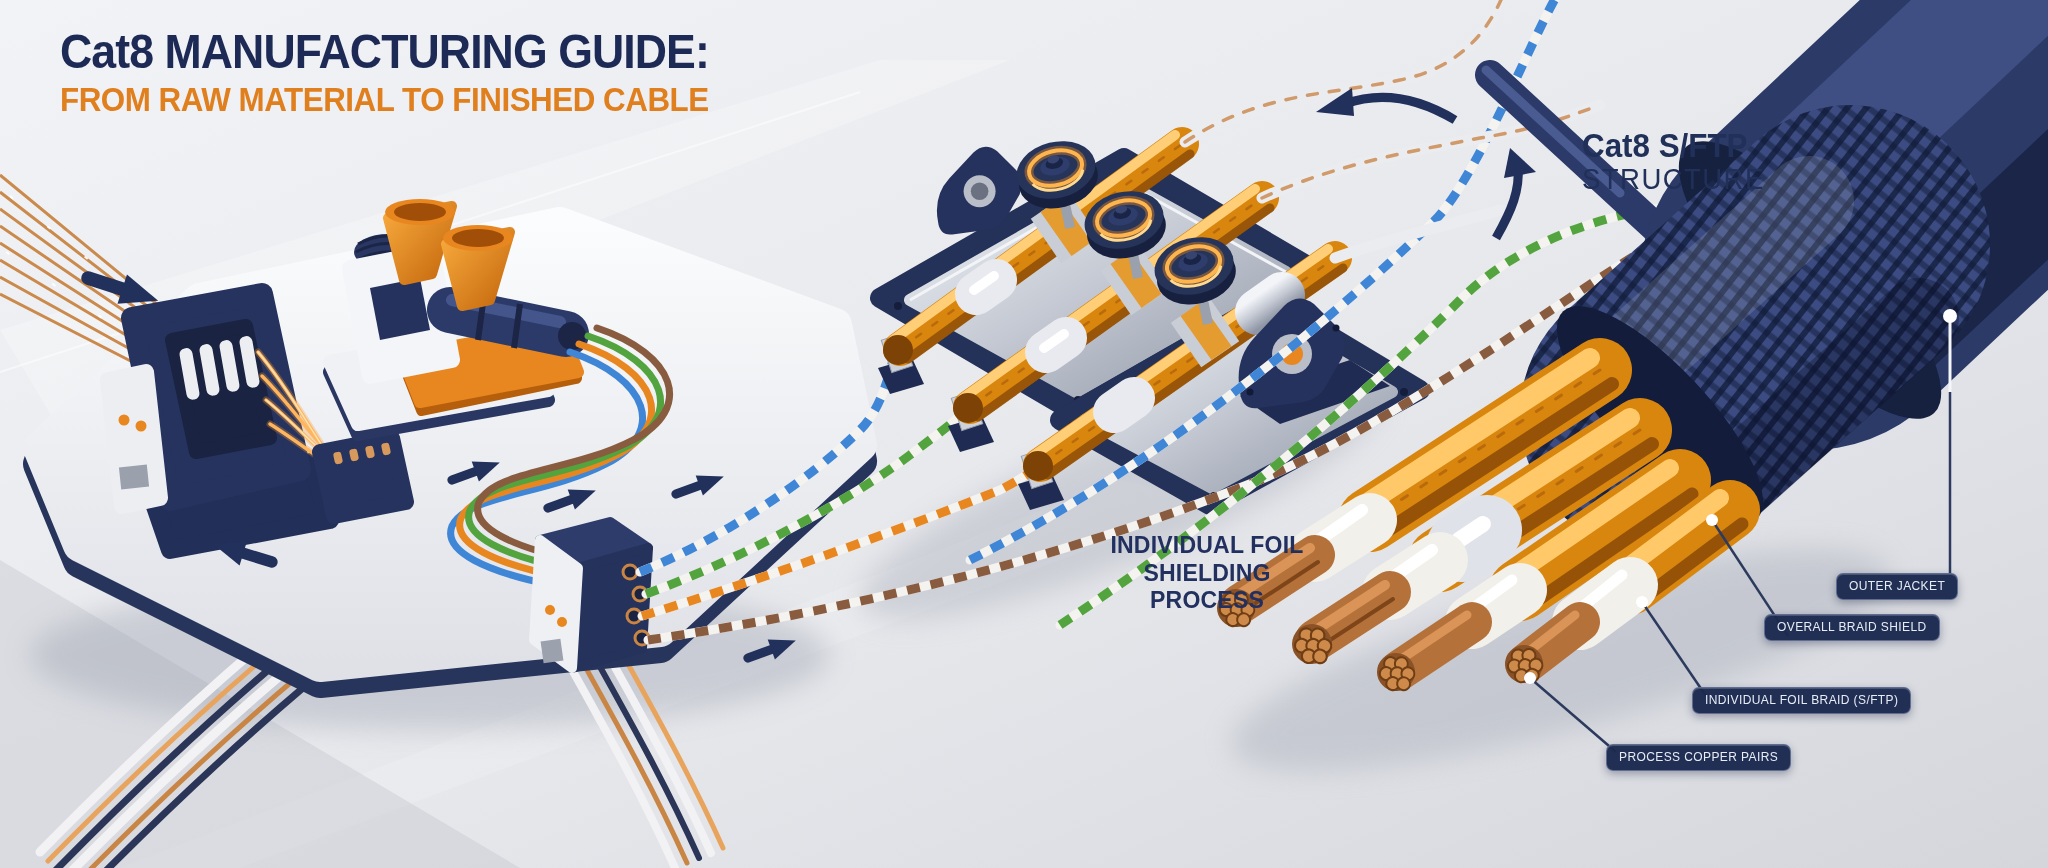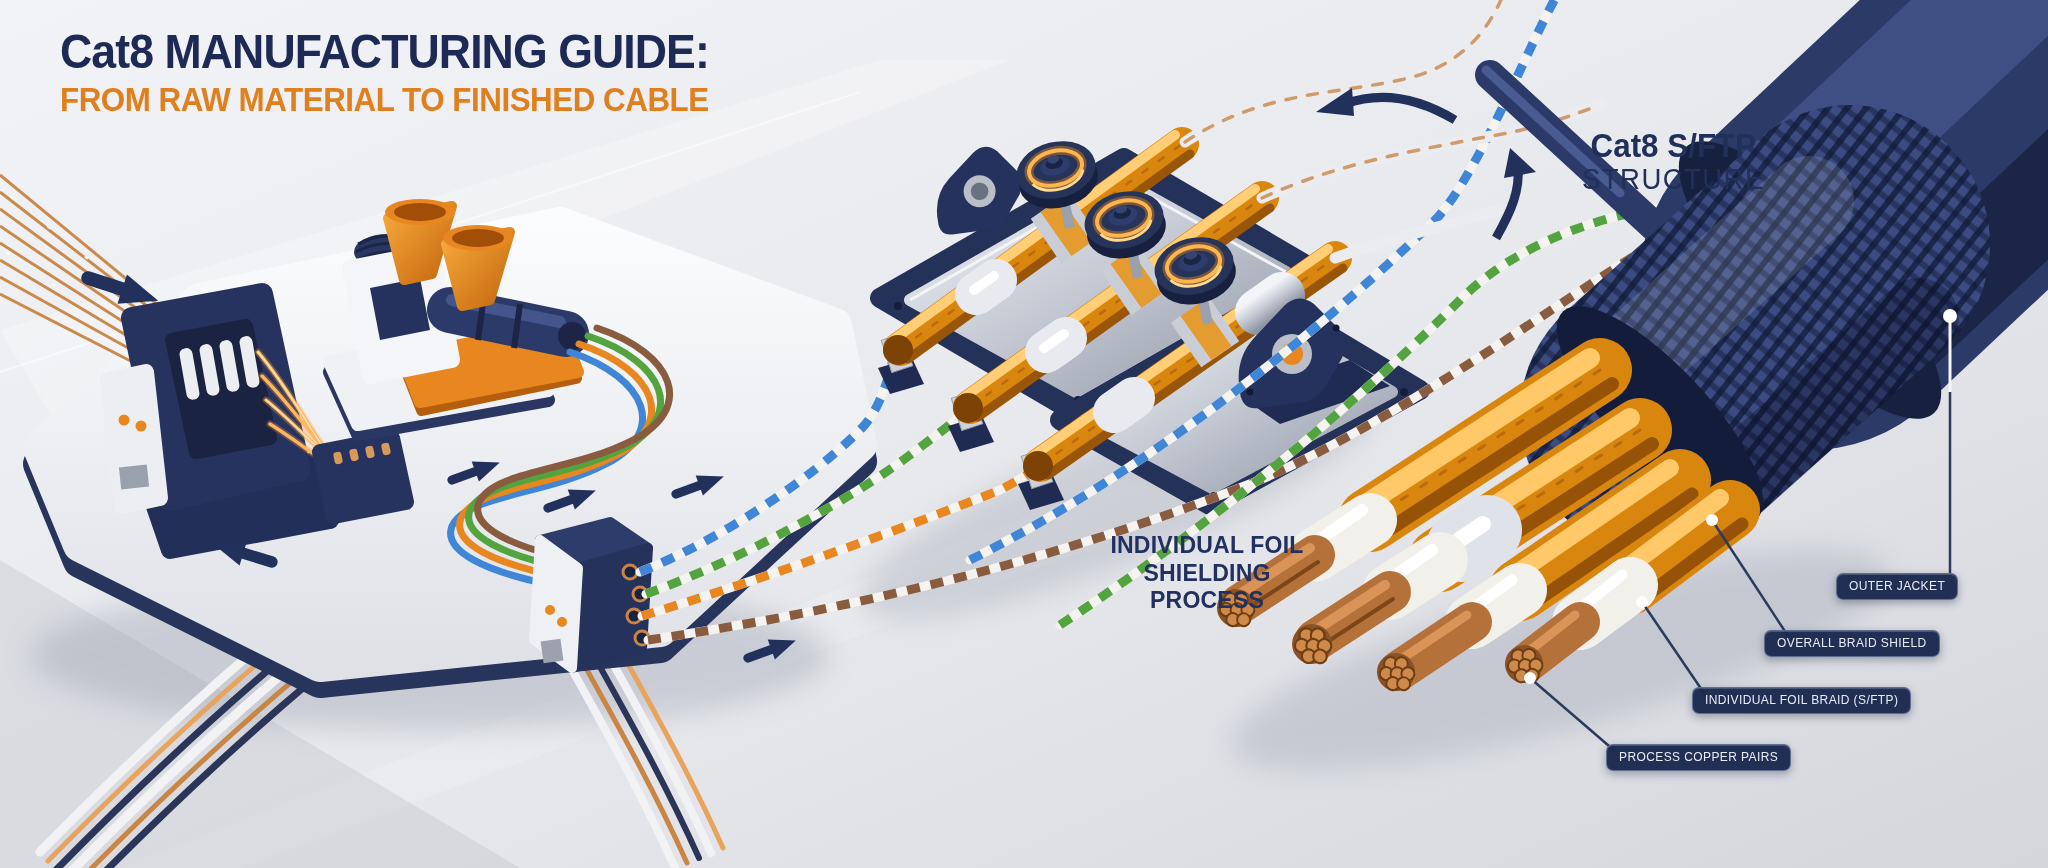--- a/index.html
+++ b/index.html
@@ -4,21 +4,21 @@
 <style>
   html,body{margin:0;padding:0;background:#e9eaee;}
   .stage{position:relative;width:2048px;height:868px;overflow:hidden;
          font-family:"Liberation Sans",sans-serif;}
   .stage svg.scene{position:absolute;left:0;top:0;}
   .overlay{position:absolute;z-index:5;}
   .title-block h1{margin:0;font-size:48px;font-weight:700;letter-spacing:-1px;
      color:#1d2a55;transform:scaleX(.93);transform-origin:left top;white-space:nowrap;}
   .title-block h2{margin:2px 0 0 0;font-size:33px;font-weight:700;letter-spacing:-.5px;
      color:#e07f1d;transform:scaleX(.95);transform-origin:left top;white-space:nowrap;}
-  .structure-label{color:#203058;line-height:1.08;text-align:center;}
+  .structure-label{color:#203058;line-height:1.08;}
   .structure-label .l1{font-size:33px;font-weight:700;transform:scaleX(.95);transform-origin:left top;white-space:nowrap;}
   .structure-label .l2{font-size:29px;font-weight:500;letter-spacing:1.5px;transform:scaleX(.95);transform-origin:left top;white-space:nowrap;}
   .process-label{width:250px;text-align:center;font-size:24px;font-weight:700;
      color:#223060;line-height:1.15;letter-spacing:.2px;transform:scaleX(.96);transform-origin:center top;}
   .callout{position:absolute;z-index:6;background:rgba(28,41,80,.97);color:#e8ecf6;
      font-size:12px;font-weight:400;letter-spacing:.4px;padding:5px 12px 6px 12px;
      border-radius:7px;border:1px solid rgba(170,185,220,.45);white-space:nowrap;
      box-shadow:0 3px 8px rgba(20,28,60,.35), inset 0 1px 0 rgba(255,255,255,.18);}
 </style>
 </head>
@@ -471,17 +471,17 @@
 </div>
 
 <div class="overlay structure-label" style="left:1582px;top:128px;">
   <div class="l1">Cat8 S/FTP</div>
   <div class="l2">STRUCTURE</div>
 </div>
 
 <div class="overlay process-label" style="left:1082px;top:531px;">INDIVIDUAL FOIL SHIELDING PROCESS</div>
 
 <div class="callout" style="left:1836px;top:573px;">OUTER JACKET</div>
-<div class="callout" style="left:1764px;top:630px;">OVERALL BRAID SHIELD</div>
+<div class="callout" style="left:1764px;top:614px;">OVERALL BRAID SHIELD</div>
 <div class="callout" style="left:1692px;top:687px;">INDIVIDUAL FOIL BRAID (S/FTP)</div>
 <div class="callout" style="left:1606px;top:744px;">PROCESS COPPER PAIRS</div>
 
 </div>
 
 </body></html>

